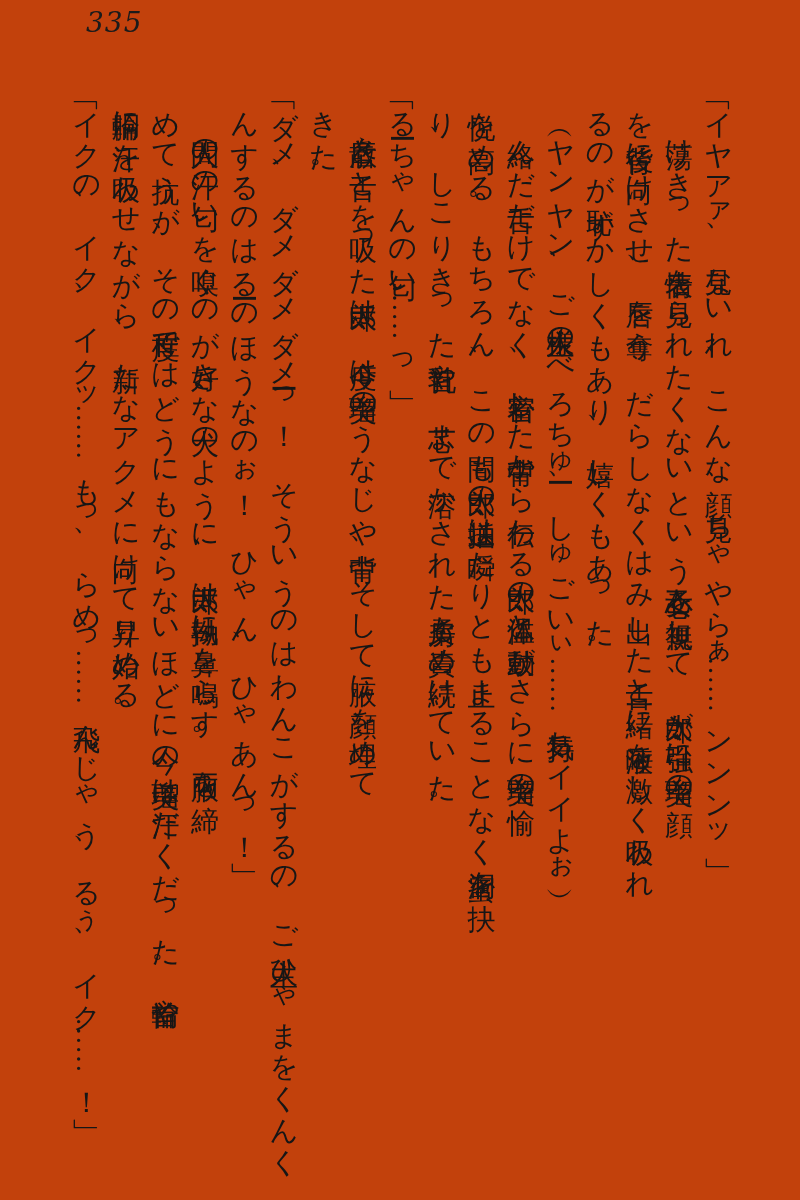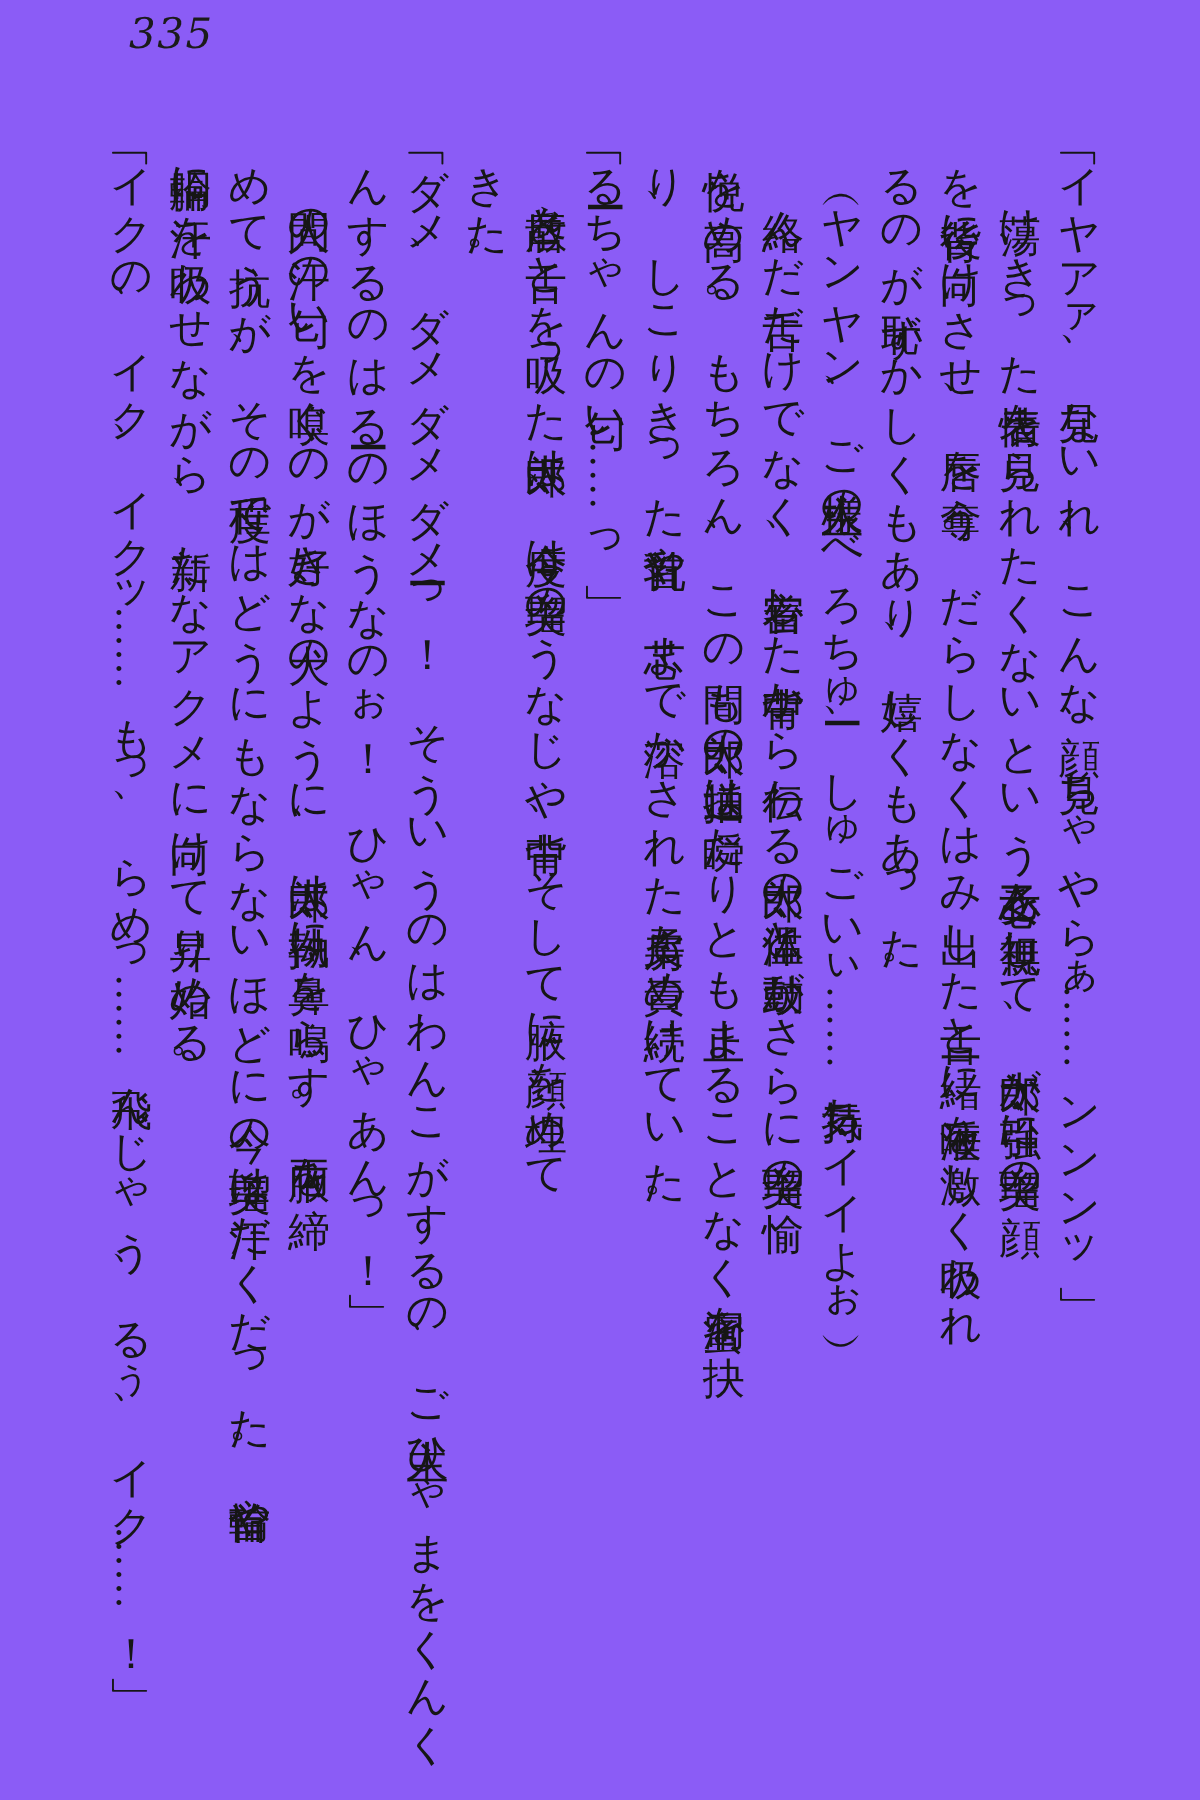--- a/index.html
+++ b/index.html
@@ -4,21 +4,21 @@
 <style>
   html, body {
     margin: 0;
     padding: 0;
     background: #ffffff;
   }
   .book-page {
     position: relative;
     width: 800px;
     height: 1200px;
-    background: #8b5cf6;
+    background: #c2410c;
     overflow: hidden;
     font-family: "Liberation Serif", "DejaVu Serif", serif;
   }
   .page-number {
     position: absolute;
     top: 6px;
     left: 86px;
     font-family: "DejaVu Serif", serif;
     font-style: italic;
     font-size: 28px;

